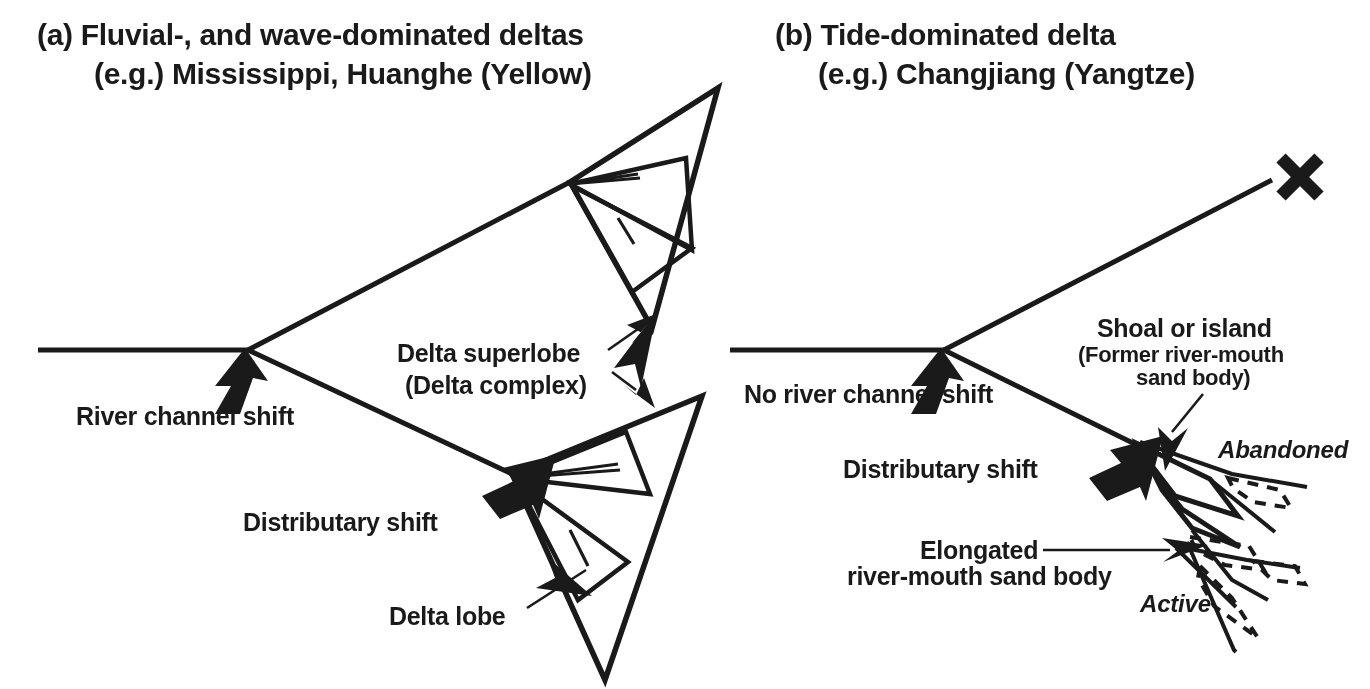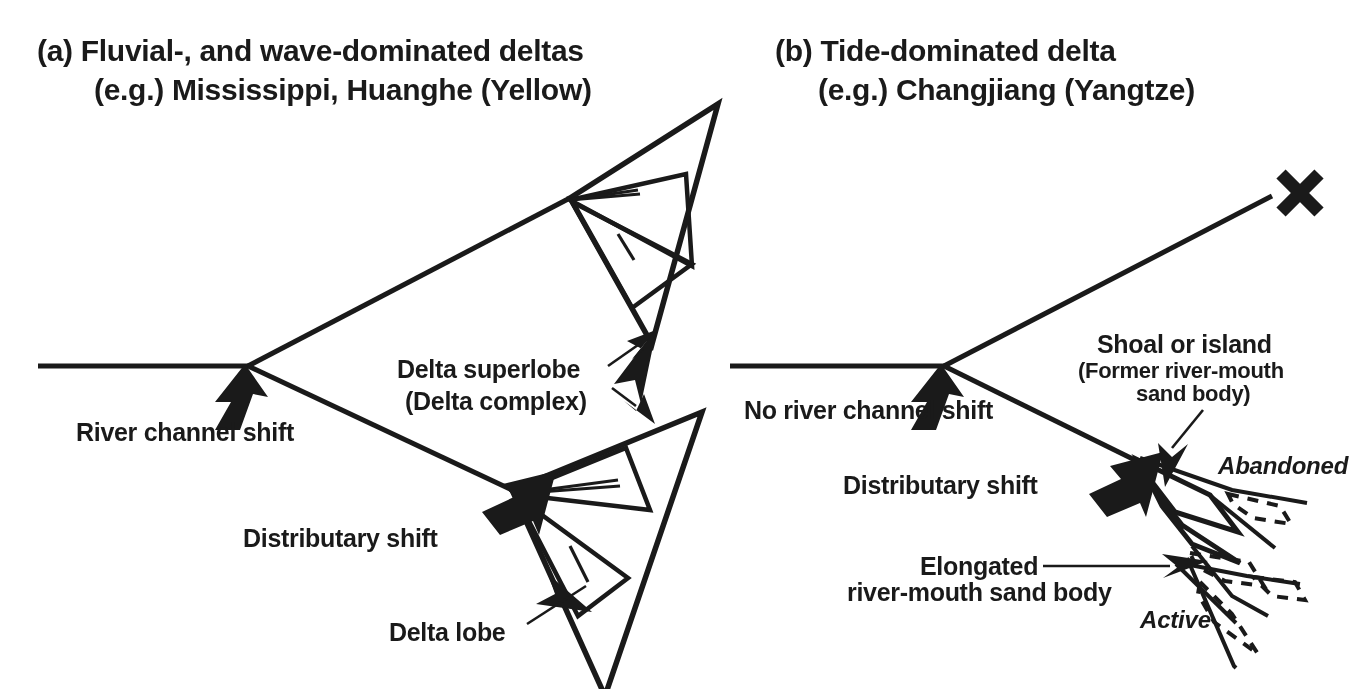--- a/index.html
+++ b/index.html
@@ -12,21 +12,20 @@
     width: 1370px;
     height: 689px;
     font-family: "Liberation Sans", sans-serif;
     color: #1a1a1a;
     overflow: hidden;
   }
   #figure {
     position: relative;
     width: 1370px;
     height: 511px;
-    margin-top: 16px;
   }
   svg#diagram {
     display: block;
     width: 1370px;
     height: 689px;
   }
   .stroke {
     fill: none;
     stroke: #1a1a1a;
     stroke-linecap: butt;

